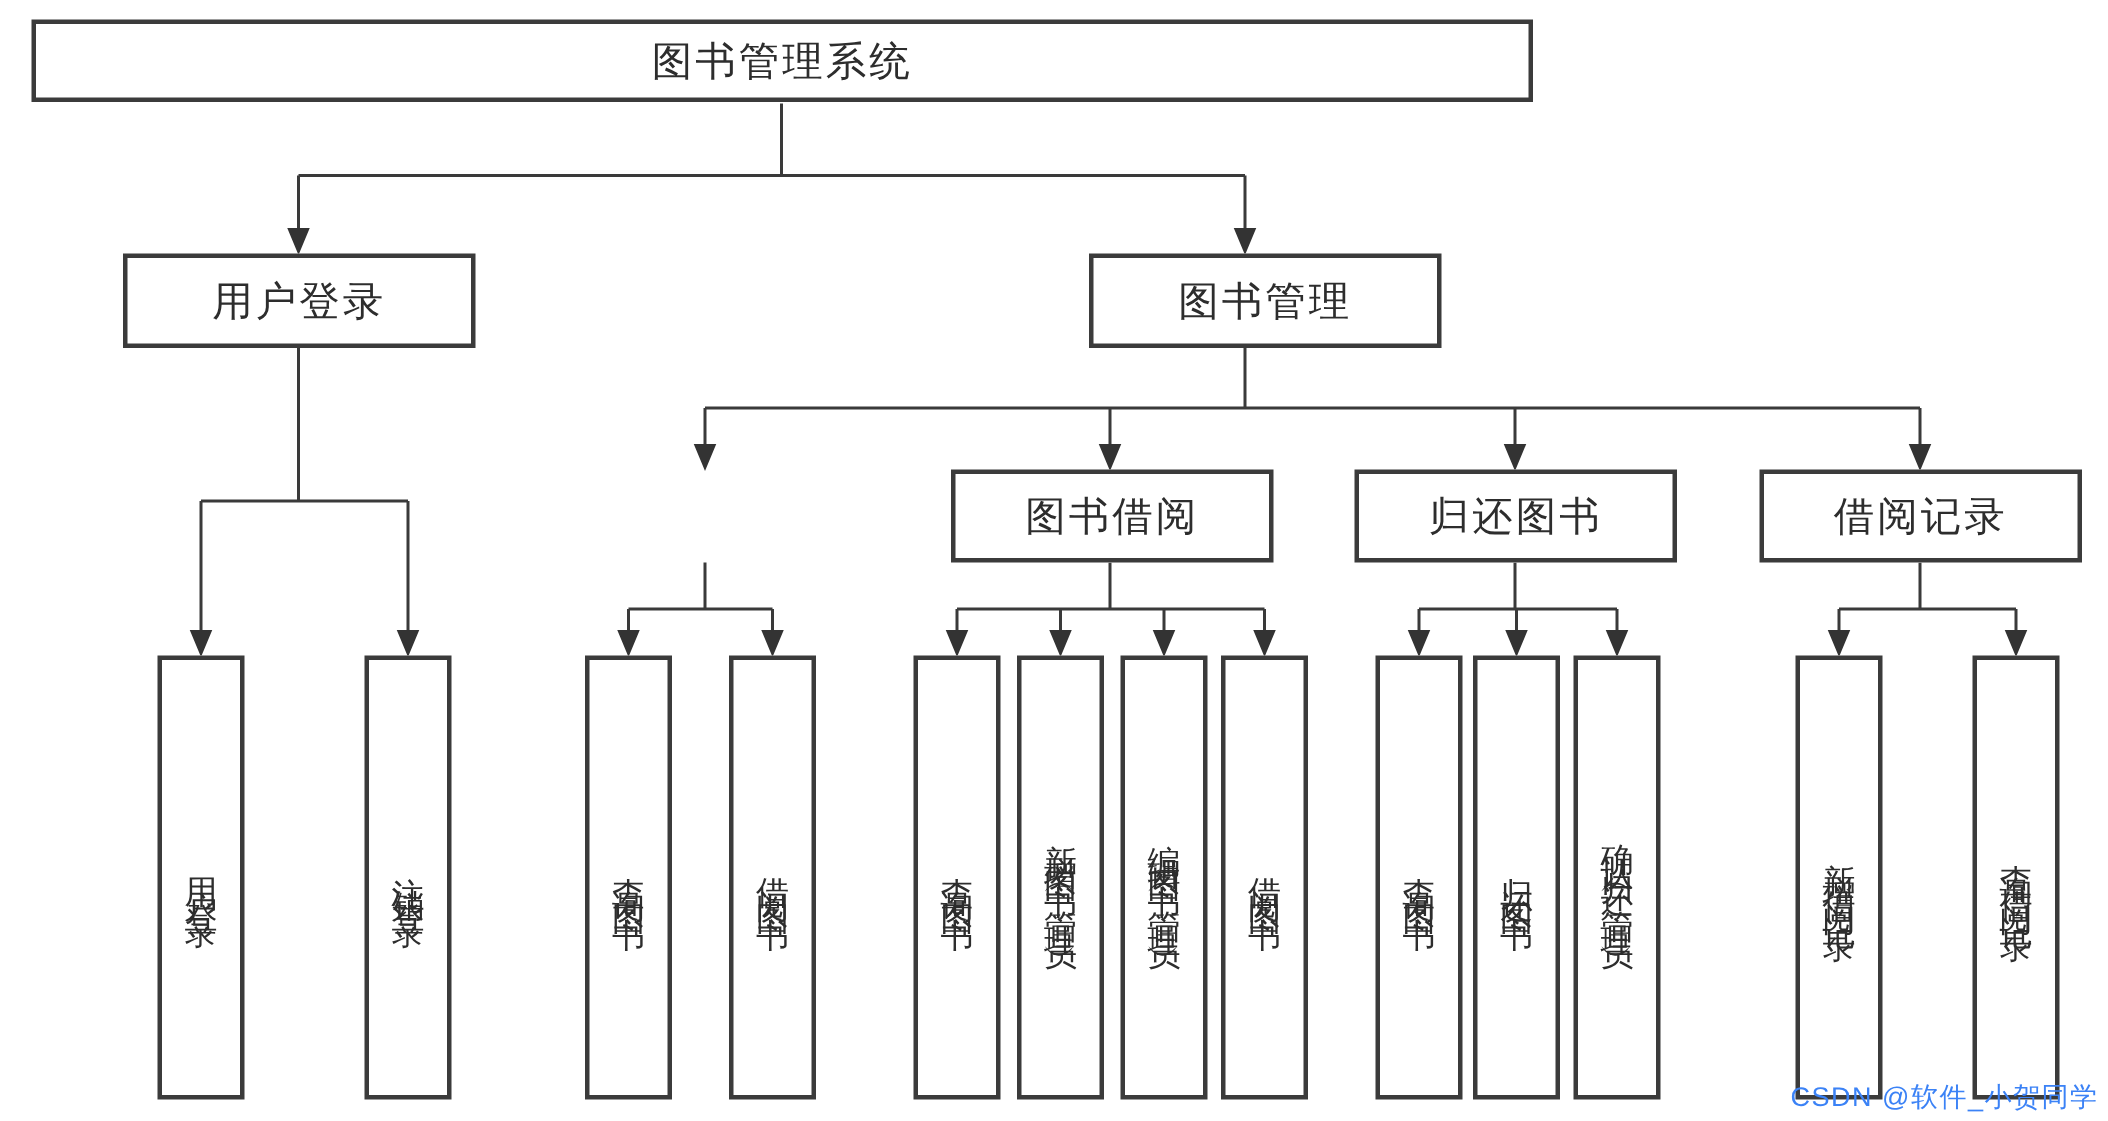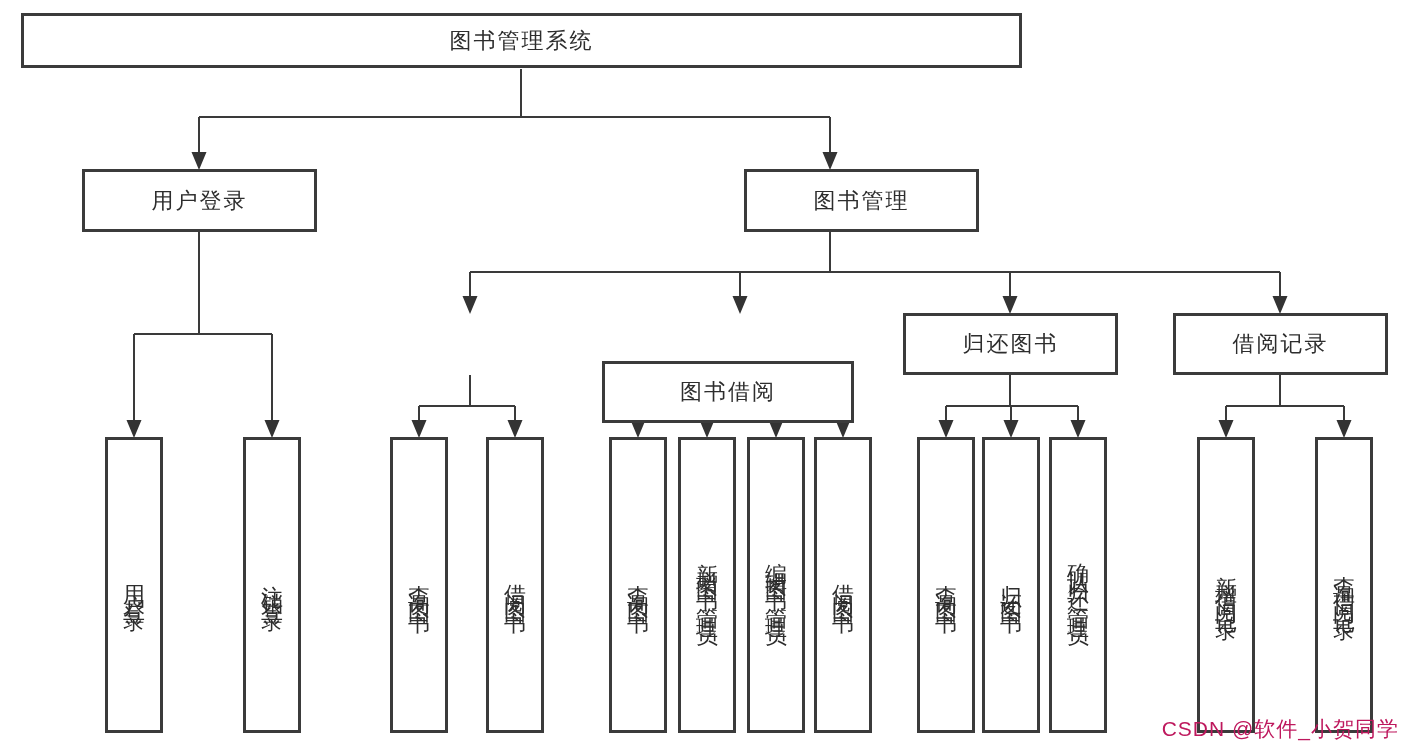--- a/index.html
+++ b/index.html
@@ -34,52 +34,52 @@
     position: absolute;
     box-sizing: border-box;
     border: 3px solid #3b3b3b;
     background: #ffffff;
     display: flex;
     align-items: center;
     justify-content: center;
     color: #2d2d2d;
   }
   .node.h span {
-    font-size: 22px;
+    font-size: 27px;
     letter-spacing: 2px;
     white-space: nowrap;
   }
   .node.v span {
     writing-mode: vertical-rl;
     text-orientation: mixed;
     font-size: 22px;
     letter-spacing: 9px;
     line-height: 1;
     white-space: nowrap;
   }
   
   .n-root { left: 21px;  top: 13px;  width: 1001px; height: 55px; }
   .n-l2a  { left: 82px;  top: 169px; width: 235px;  height: 63px; }
-  .n-l2b  { left: 744px; top: 169px; width: 235px;  height: 63px; }
+  .n-l2b  { left: 726px; top: 169px; width: 235px;  height: 63px; }
   .n-l3a  { left: 363px;  top: 313px; width: 215px; height: 62px; }
-  .n-l3b  { left: 602px;  top: 313px; width: 252px; height: 62px; margin-top: 48px; }
+  .n-l3b  { left: 634px;  top: 313px; width: 215px; height: 62px; }
   .n-l3c  { left: 903px;  top: 313px; width: 215px; height: 62px; }
   .n-l3d  { left: 1173px; top: 313px; width: 215px; height: 62px; }
   .leaf   { top: 437px; width: 58px; height: 296px; }
   .n-a1 { left: 105px; }  .n-a2 { left: 243px; }
   .n-b1 { left: 390px; }  .n-b2 { left: 486px; }
   .n-c1 { left: 609px; }  .n-c2 { left: 678px; }  .n-c3 { left: 747px; }  .n-c4 { left: 814px; }
   .n-d1 { left: 917px; }  .n-d2 { left: 982px; }  .n-d3 { left: 1049px; }
   .n-e1 { left: 1197px; } .n-e2 { left: 1315px; }
   .watermark {
     position: absolute;
     right: 6px;
     bottom: 4px;
-    font-size: 21px;
-    color: #be185d;
+    font-size: 18px;
+    color: #3b82f6;
     letter-spacing: 1px;
     z-index: 5;
   }
 </style>
 </head>
 <body>
 
 <div class="canvas">
 
   <svg class="connector-layer" width="1405" height="747" viewBox="0 0 1405 747">

